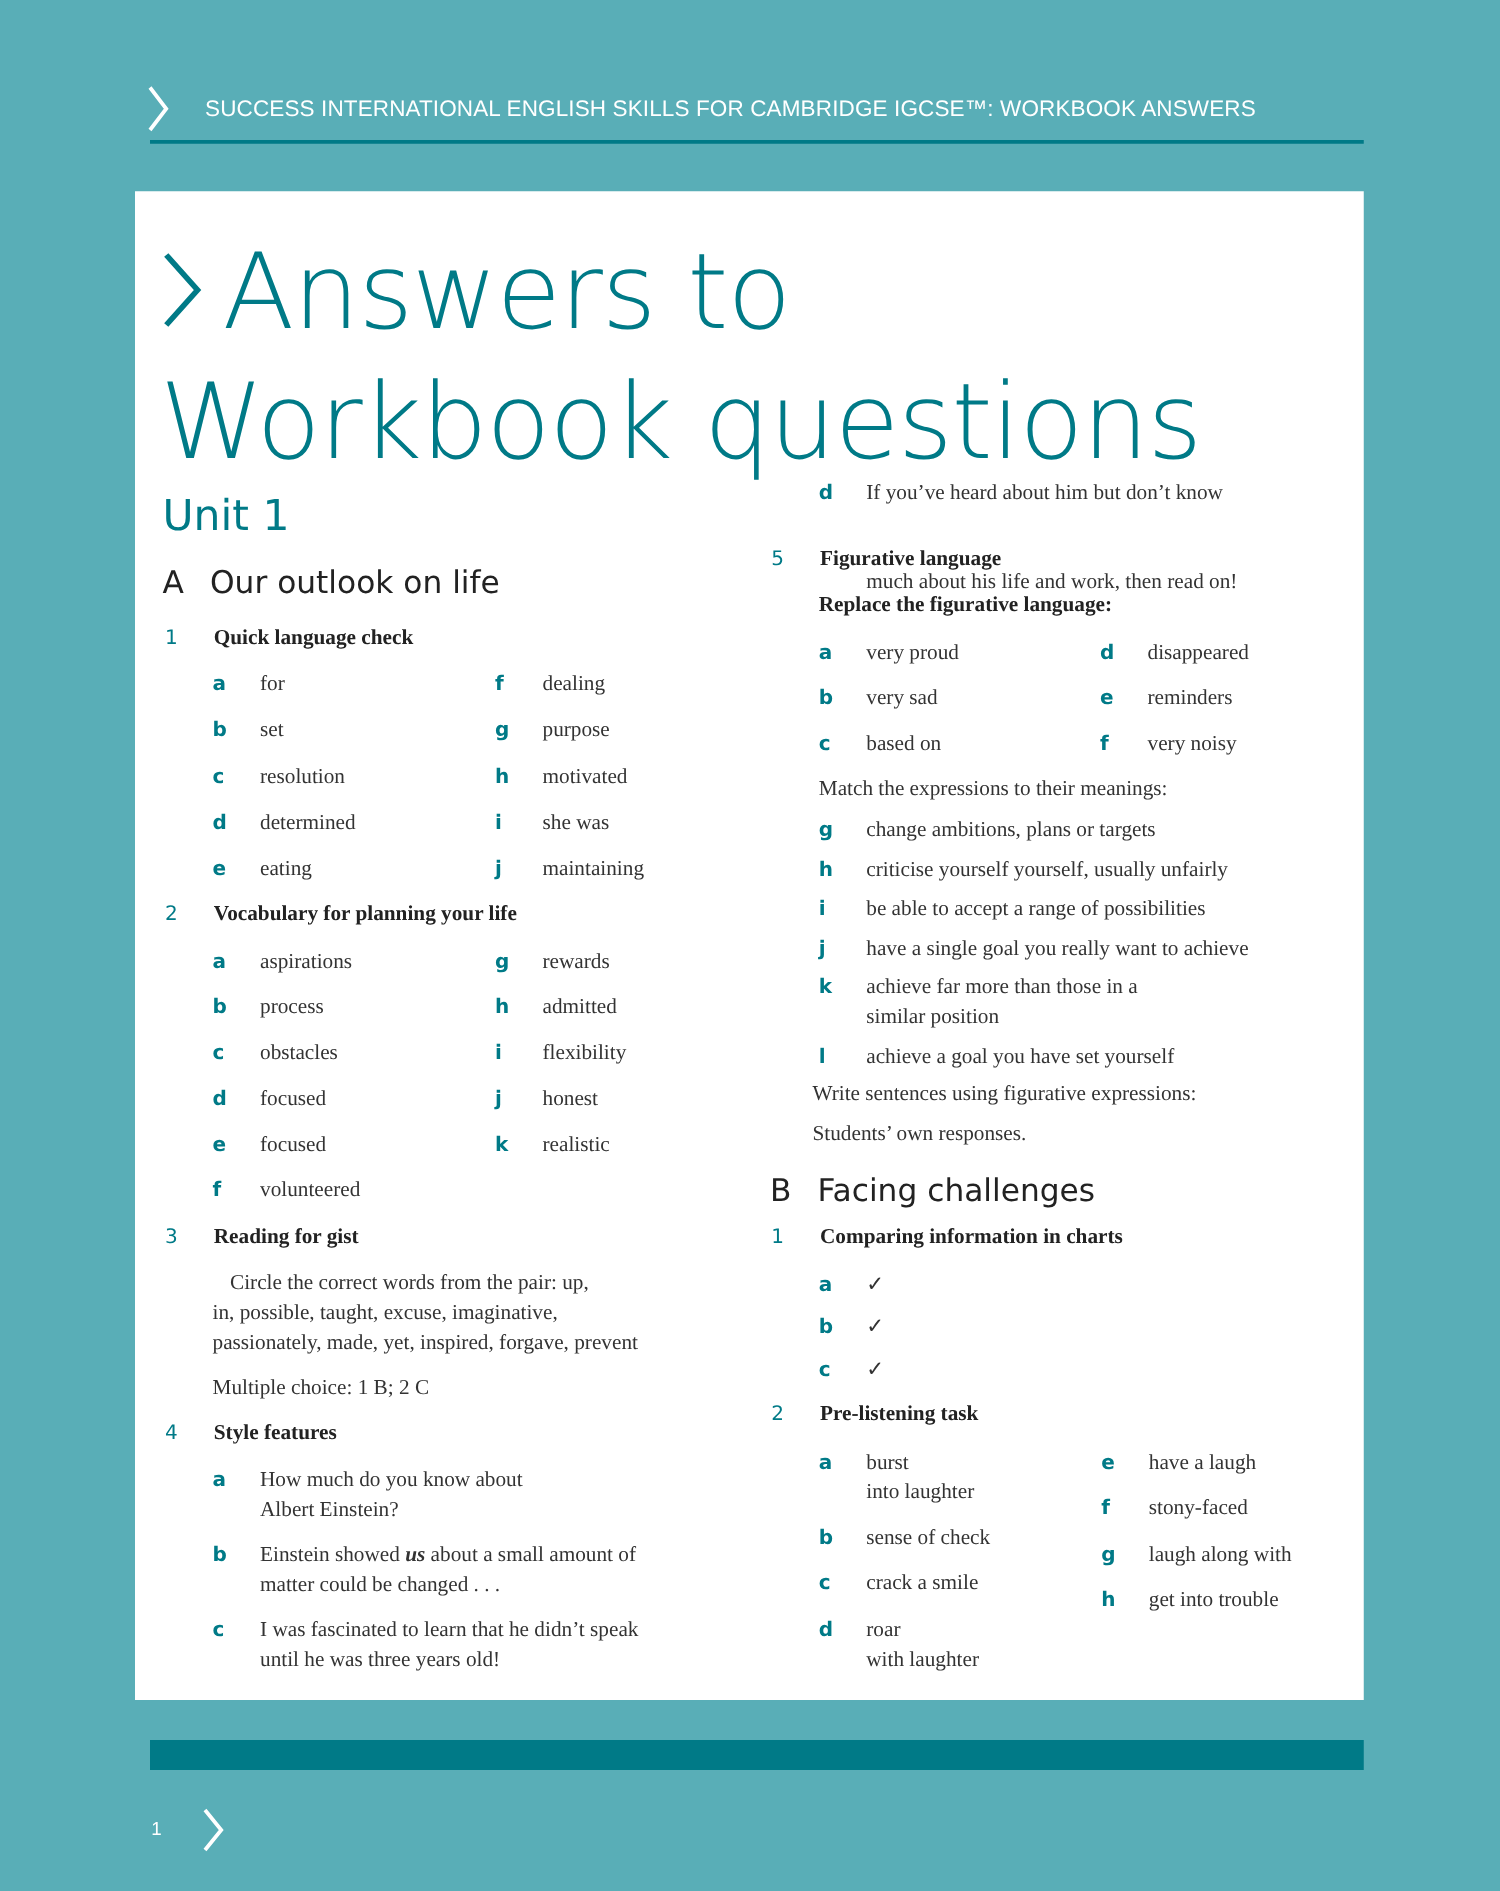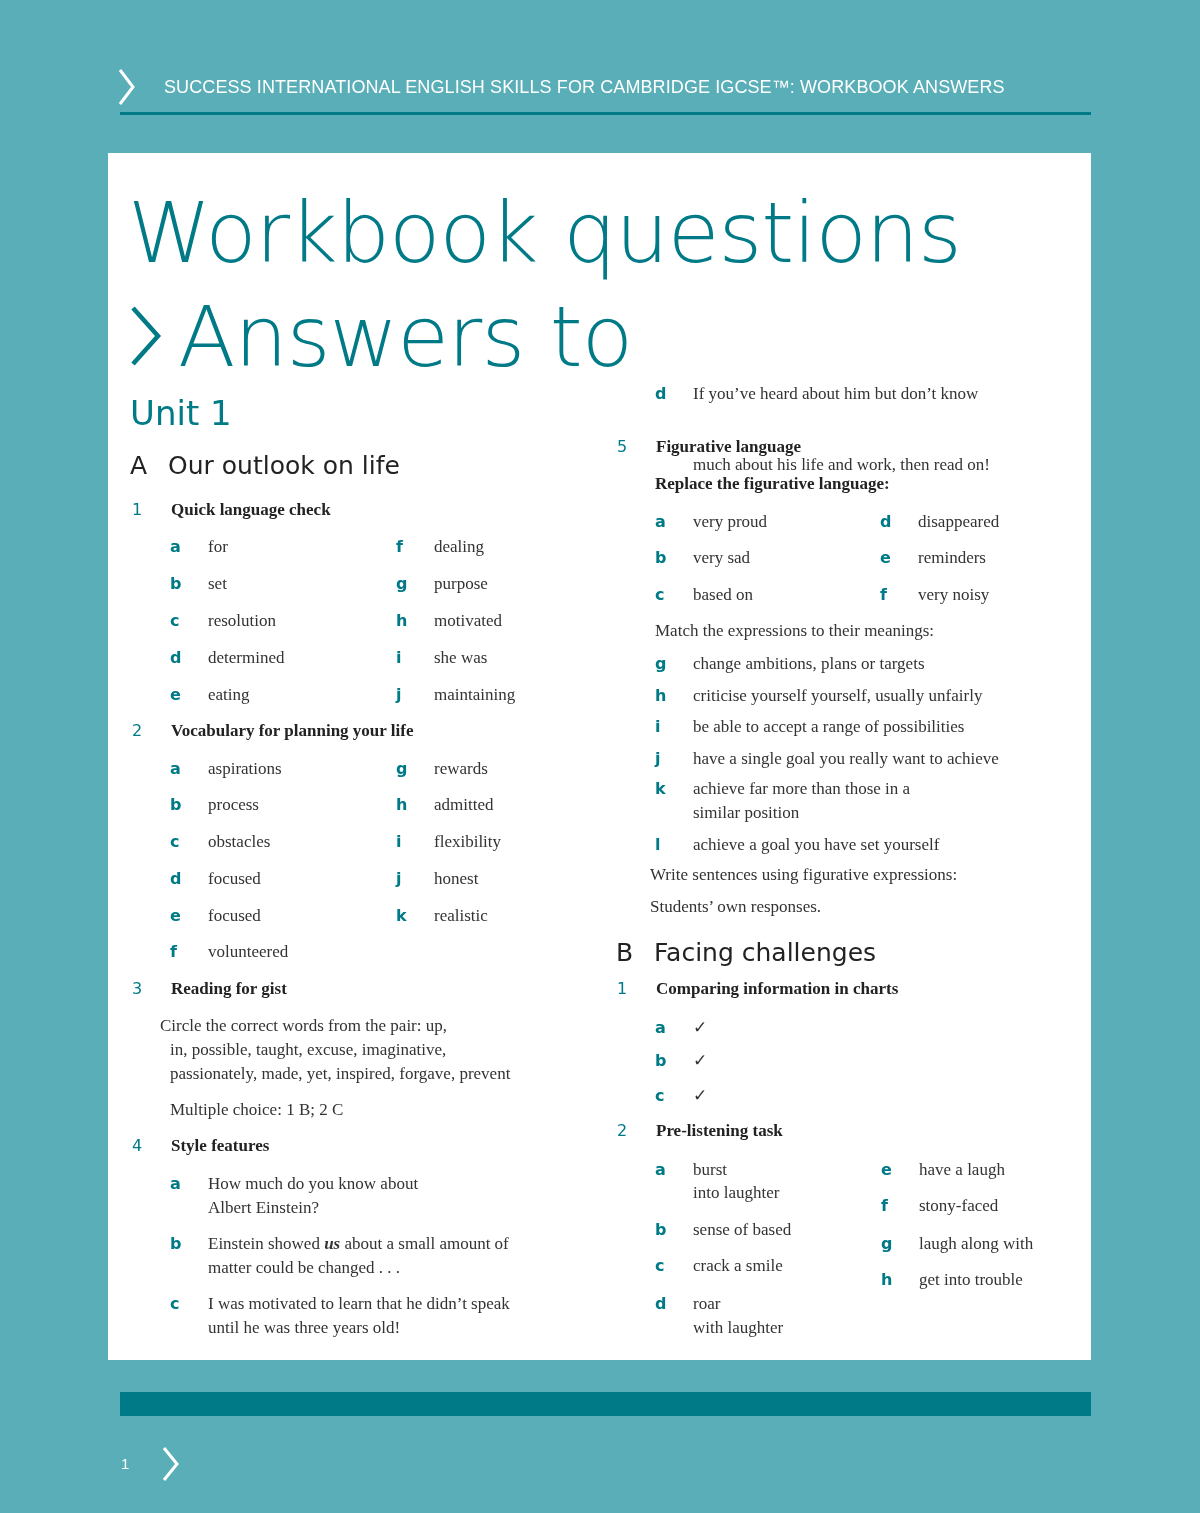--- a/index.html
+++ b/index.html
@@ -29,24 +29,24 @@
 <body>
 
 <svg class="hdr-chev" viewBox="0 0 22 38">
     <polyline points="4,2 17,19 4,36" fill="none" stroke="#fff" stroke-width="3"></polyline>
   </svg>
 <div class="hdr-title">SUCCESS INTERNATIONAL ENGLISH SKILLS FOR CAMBRIDGE IGCSE™: WORKBOOK ANSWERS</div>
 <div class="hdr-rule"></div>
 
 <div class="card">
   <div class="big-title">
-    <div>Workbook questions</div>
     <div><svg class="chev" viewBox="0 0 36 64">
           <polyline points="5,4 30,32 5,60" fill="none" stroke="#007a87" stroke-width="4.5"></polyline>
         </svg><span>Answers to</span></div>
+    <div>Workbook questions</div>
   </div>
 
   <div class="unit">Unit 1</div>
 
   <div class="sec" style="left:22px;top:298px;">
     <span class="let">A</span><span>Our outlook on life</span>
   </div>
 
   <div class="q" style="left:24px;top:347px;">
     <span class="num">1</span>
@@ -139,42 +139,42 @@
     </div>
   <div class="item" style="left:288px;top:751px;">
       <span class="lt">k</span>
       <span class="tx">realistic</span>
     </div>
 
   <div class="q" style="left:24px;top:826px;">
     <span class="num">3</span>
     <span class="ttl">Reading for gist</span>
   </div>
-  <div class="para" style="left:52px;top:861px;">Circle the correct words from the pair: up,</div>
+  <div class="para" style="left:76px;top:861px;">Circle the correct words from the pair: up,</div>
   <div class="para" style="left:62px;top:885px;">in, possible, taught, excuse, imaginative,</div>
   <div class="para" style="left:62px;top:909px;">passionately, made, yet, inspired, forgave, prevent</div>
   <div class="para" style="left:62px;top:945px;">Multiple choice: 1 B; 2 C</div>
 
   <div class="q" style="left:24px;top:983px;">
     <span class="num">4</span>
     <span class="ttl">Style features</span>
   </div>
   <div class="item" style="left:62px;top:1019px;">
     <span class="lt">a</span>
     <span class="tx">How much do you know about</span>
     <span class="tx" style="top:24px;">Albert Einstein?</span>
   </div>
   <div class="item" style="left:62px;top:1079px;">
     <span class="lt">b</span>
     <span class="tx"><span>Einstein showed </span><em style="font-weight:bold;">us</em><span> about a small amount of</span></span>
     <span class="tx" style="top:24px;">matter could be changed . . .</span>
   </div>
   <div class="item" style="left:62px;top:1139px;">
     <span class="lt">c</span>
-    <span class="tx">I was motivated to learn that he didn’t speak</span>
+    <span class="tx">I was fascinated to learn that he didn’t speak</span>
     <span class="tx" style="top:24px;">until he was three years old!</span>
   </div>
 
   <div class="item" style="left:547px;top:229px;">
     <span class="lt">d</span>
     <span class="tx">If you’ve heard about him but don’t know</span>
     <span class="tx" style="top:23px;margin-top:48px;">much about his life and work, then read on!</span>
   </div>
 
   <div class="q" style="left:509px;top:284px;">
@@ -260,21 +260,21 @@
     <span class="num">2</span>
     <span class="ttl">Pre-listening task</span>
   </div>
   <div class="item" style="left:547px;top:1005px;">
     <span class="lt">a</span>
     <span class="tx">burst</span>
     <span class="tx" style="top:23px;">into laughter</span>
   </div>
   <div class="item" style="left:547px;top:1065px;">
       <span class="lt">b</span>
-      <span class="tx">sense of based</span>
+      <span class="tx">sense of check</span>
     </div>
   <div class="item" style="left:547px;top:1101px;">
       <span class="lt">c</span>
       <span class="tx">crack a smile</span>
     </div>
   <div class="item" style="left:547px;top:1139px;">
     <span class="lt">d</span>
     <span class="tx">roar</span>
     <span class="tx" style="top:24px;">with laughter</span>
   </div>

